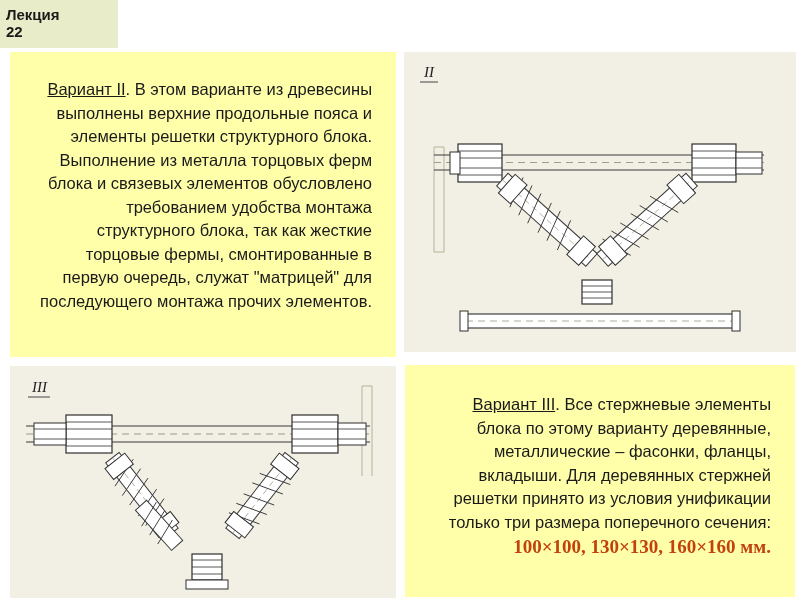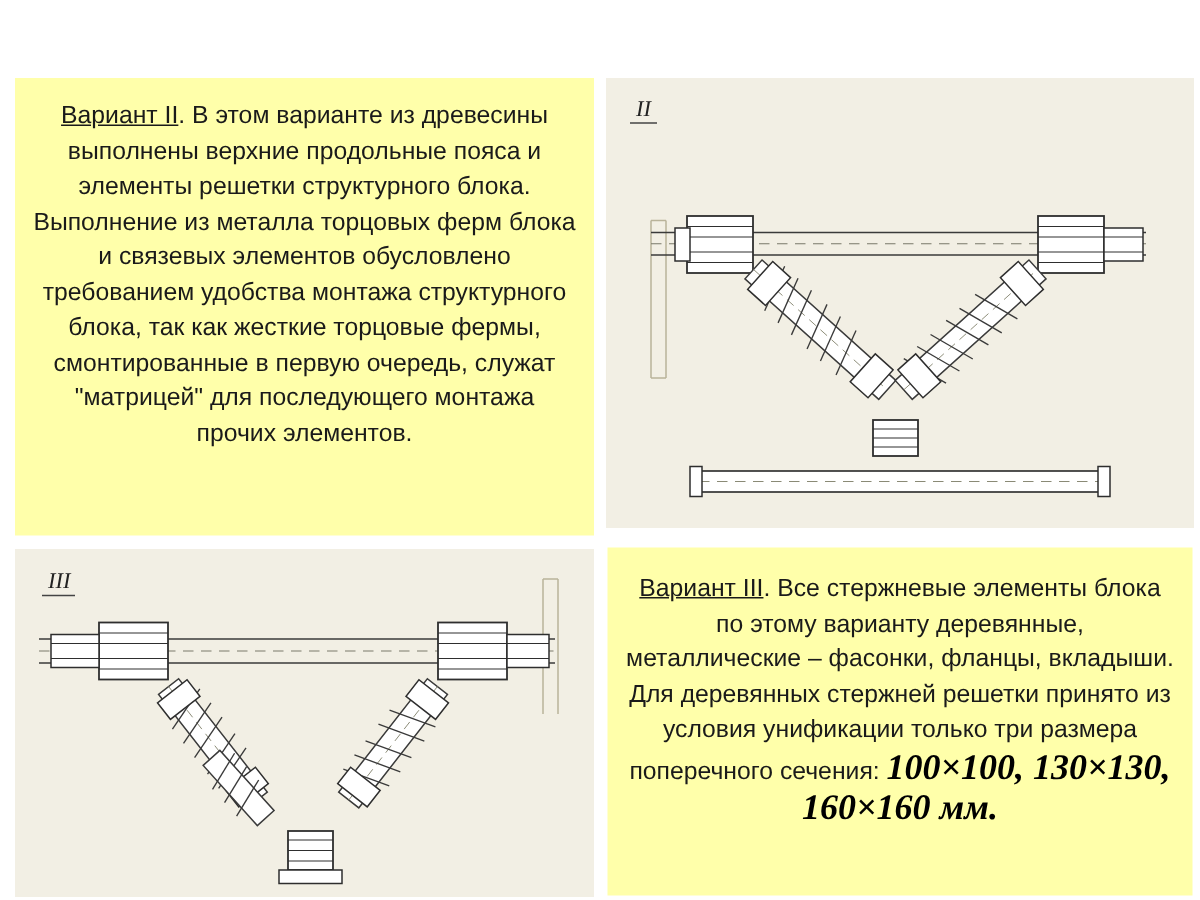--- a/index.html
+++ b/index.html
@@ -57,32 +57,31 @@
   #variant3-box {
     left: 405px;
     top: 365px;
     width: 390px;
     height: 232px;
     padding: 12px 8px 6px 8px;
   }
   .para {
     font-size: 16.5px;
     line-height: 23.5px;
-    margin: 4px;
-    text-align: center;
+    margin: 16px;
+    text-align: right;
   }
   .para .lead {
     text-decoration: underline;
   }
   .emph {
-    font-style: italic;
     font-weight: bold;
-    color: #000000;
+    color: #c2410c;
     font-family: "Liberation Serif", serif;
-    font-size: 24px;
+    font-size: 19px;
     line-height: 26px;
   }
 
   
   .figure {
     position: absolute;
     background: #f2efe4;
     box-sizing: border-box;
     overflow: hidden;
   }
@@ -99,20 +98,24 @@
     width: 386px;
     height: 232px;
   }
   .figure svg { display: block; }
 </style>
 </head>
 <body>
 
 <div class="slide">
 
+  <div class="lecture-badge">
+    <span class="l1">Лекция</span>
+    <span class="l2">22</span>
+  </div>
 
   <div class="textbox" id="variant2-box">
     <p class="para"><span class="lead">Вариант II</span><span>. В этом варианте из древесины выполнены верхние продольные пояса и элементы решетки структурного блока. Выполнение из металла торцовых ферм блока и связевых элементов обусловлено требованием удобства монтажа структурного блока, так как жесткие торцовые фермы, смонтированные в первую очередь, служат "матрицей" для последующего монтажа прочих элементов.</span></p>
   </div>
 
   <div class="textbox" id="variant3-box">
     <p class="para"><span class="lead">Вариант III</span><span>. Все стержневые элементы блока по этому варианту деревянные, металлические – фасонки, фланцы, вкладыши. Для деревянных стержней решетки принято из условия унификации только три размера поперечного сечения: </span><span class="emph">100×100, 130×130, 160×160 мм.</span></p>
   </div>
 
   <div class="figure" id="figure-top">

